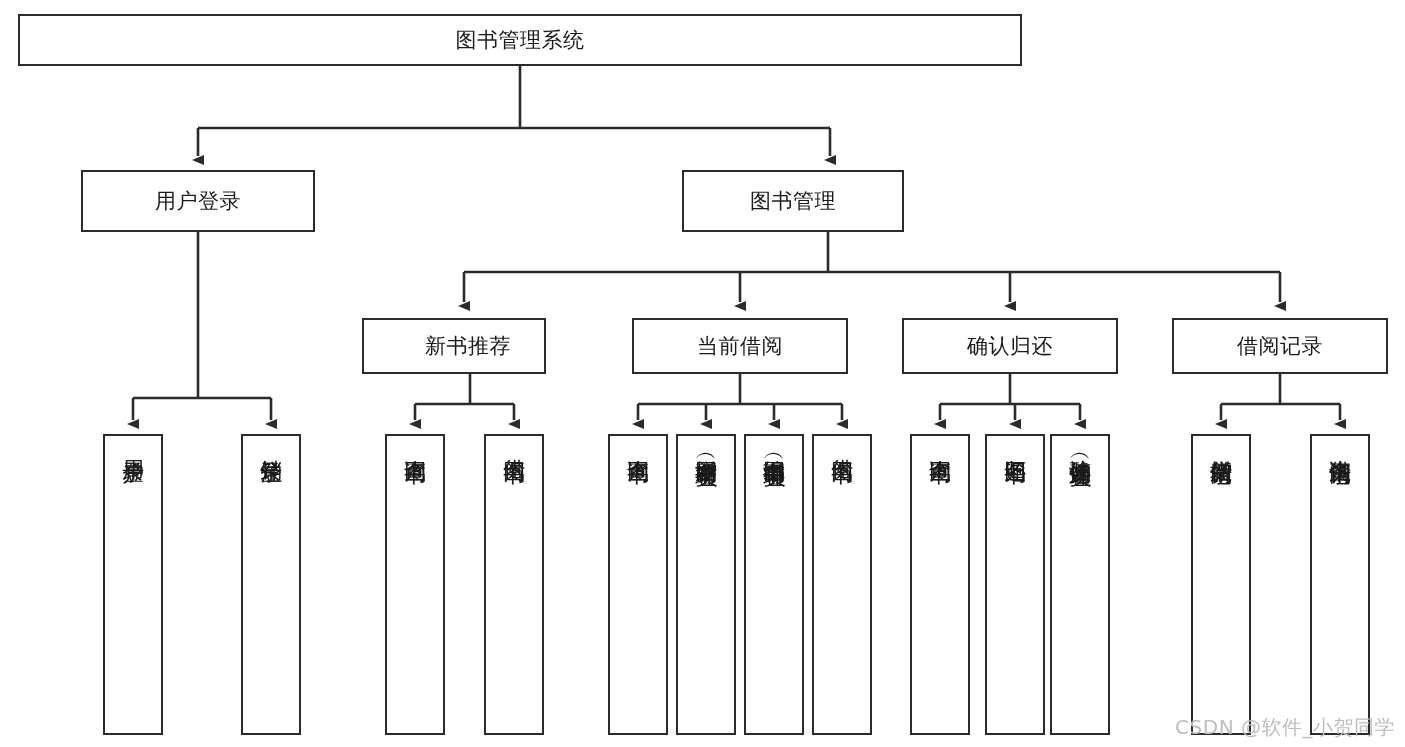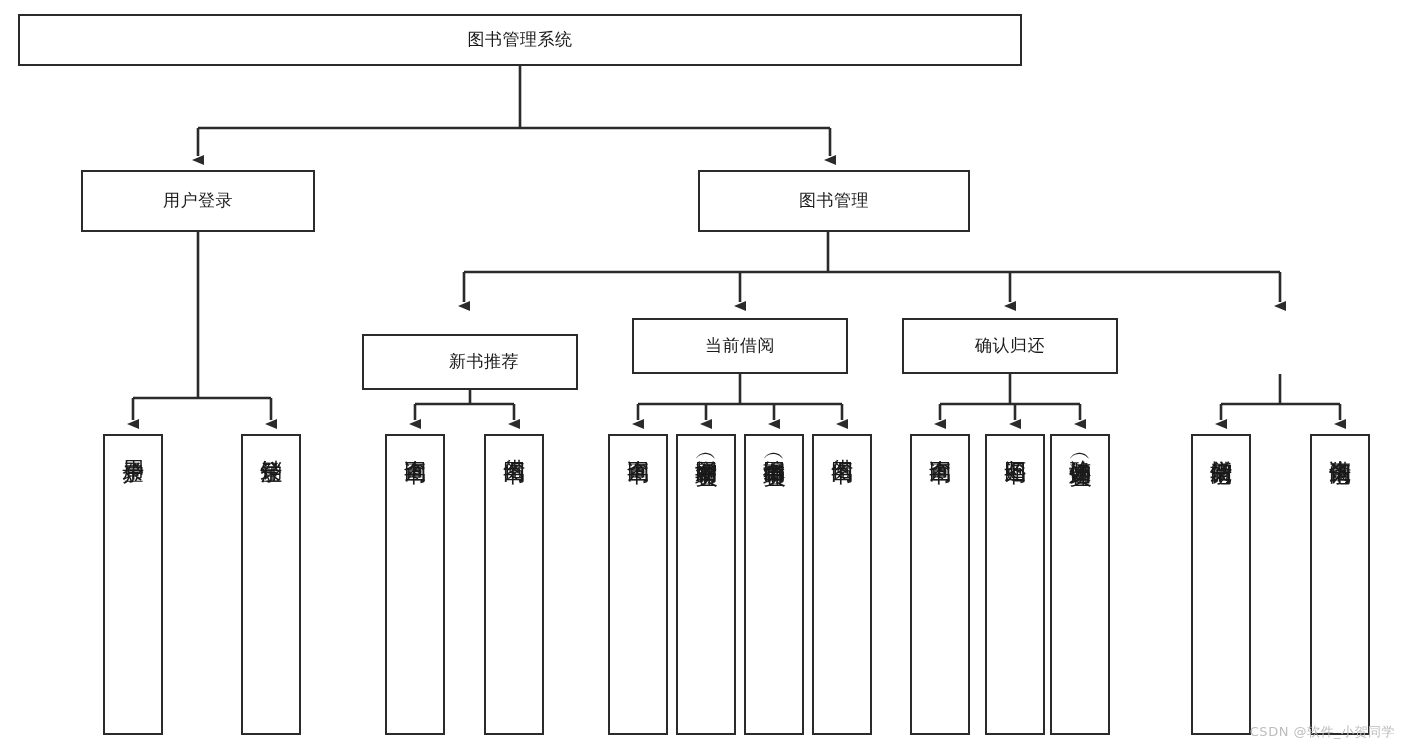--- a/index.html
+++ b/index.html
@@ -27,21 +27,21 @@
     box-sizing:border-box;
     background:#ffffff;
     border:2px solid #2b2b2b;
     display:flex;
     align-items:center;
     justify-content:center;
     z-index:2;
   }
   .node .lbl{
     display:block;
-    font-size:17px;
+    font-size:21px;
     line-height:1.15;
     letter-spacing:0.5px;
     color:#1a1a1a;
     text-align:center;
     white-space:nowrap;
   }
   
   .node.vert{
     align-items:flex-start;
     justify-content:center;
@@ -53,21 +53,21 @@
     font-size:22px;
     line-height:1.12;
     letter-spacing:1px;
     white-space:normal;
     max-height:288px;
   }
   .watermark{
     position:absolute;
     right:10px;
     bottom:6px;
-    font-size:13px;
+    font-size:20px;
     color:#bdbdbd;
     letter-spacing:0.5px;
     z-index:5;
     white-space:nowrap;
     user-select:none;
   }
 </style>
 </head>
 <body>
 
@@ -123,32 +123,35 @@
     </g>
   </svg>
 
   <div class="node" id="n-root" style="left: 18px; top: 14px; width: 1004px; height: 52px;">
     <span class="lbl">图书管理系统</span>
   </div>
 
   <div class="node" id="n-l2-0" style="left: 81px; top: 170px; width: 234px; height: 62px;">
     <span class="lbl">用户登录</span>
   </div>
-  <div class="node" id="n-l2-1" style="left: 698px; top: 170px; width: 272px; height: 62px;">
+  <div class="node" id="n-l2-1" style="left: 682px; top: 170px; width: 222px; height: 62px;">
     <span class="lbl">图书管理</span>
   </div>
 
-  <div class="node" id="n-l3-0" style="left: 362px; top: 334px; width: 216px; height: 56px; padding-left: 28px;">
+  <div class="node" id="n-l3-0" style="left: 362px; top: 318px; width: 184px; height: 56px; padding-left: 28px;">
     <span class="lbl">新书推荐</span>
   </div>
   <div class="node" id="n-l3-1" style="left: 632px; top: 318px; width: 216px; height: 56px;">
     <span class="lbl">当前借阅</span>
   </div>
   <div class="node" id="n-l3-2" style="left: 902px; top: 318px; width: 216px; height: 56px;">
     <span class="lbl">确认归还</span>
+  </div>
+  <div class="node" id="n-l3-3" style="left: 1172px; top: 318px; width: 216px; height: 56px;">
+    <span class="lbl">借阅记录</span>
   </div>
 
   <div class="node vert" id="n-lf-0" style="left: 103px; top: 434px; width: 60px; height: 301px;">
     <span class="lbl">用户登录</span>
   </div>
   <div class="node vert" id="n-lf-1" style="left: 241px; top: 434px; width: 60px; height: 301px;">
     <span class="lbl">注销登录</span>
   </div>
   <div class="node vert" id="n-lf-2" style="left: 385px; top: 434px; width: 60px; height: 301px;">
     <span class="lbl">查询图书</span>

